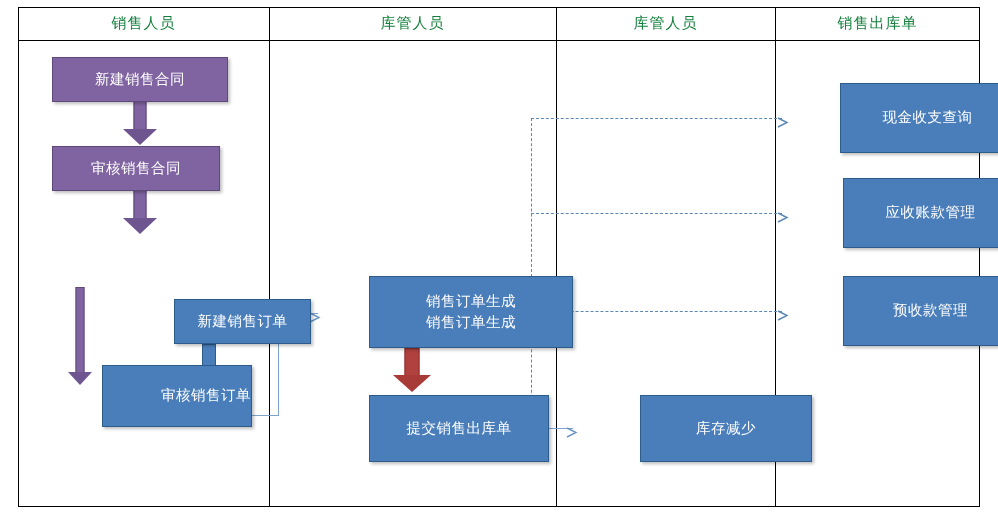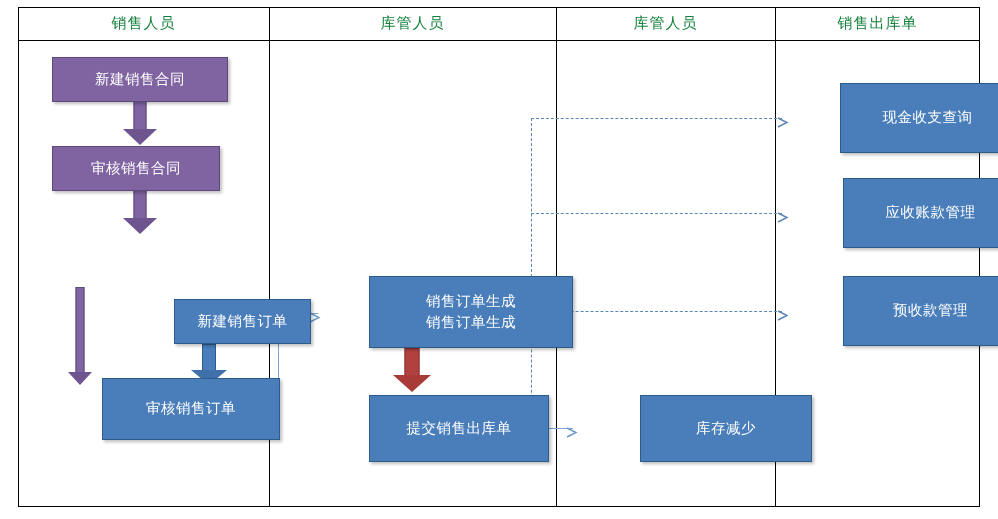--- a/index.html
+++ b/index.html
@@ -239,21 +239,21 @@
 
   <div class="node purple" style="left:52px; top:146px; width:168px; height:45px;">
     <span>审核销售合同</span>
   </div>
 
 
   <div class="node blue" style="left:126px; top:299px; width:137px; height:45px;">
     <span>新建销售订单</span>
   </div>
 
-  <div class="node blue" style="left:54px; top:378px; width:178px; height:62px;">
+  <div class="node blue" style="left:54px; top:365px; width:150px; height:62px;justify-content:flex-end;">
     <span>审核销售订单</span>
   </div>
 
   <div class="node blue" style="left:321px; top:276px; width:204px; height:72px;">
     <div>
       <span>销售订单生成</span>
       <span>销售订单生成</span>
     </div>
   </div>
 

